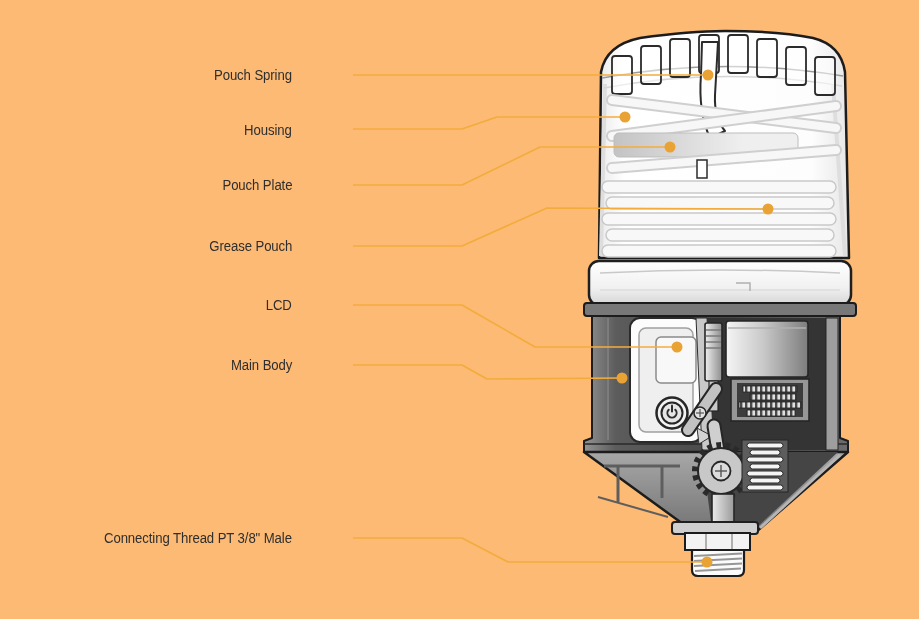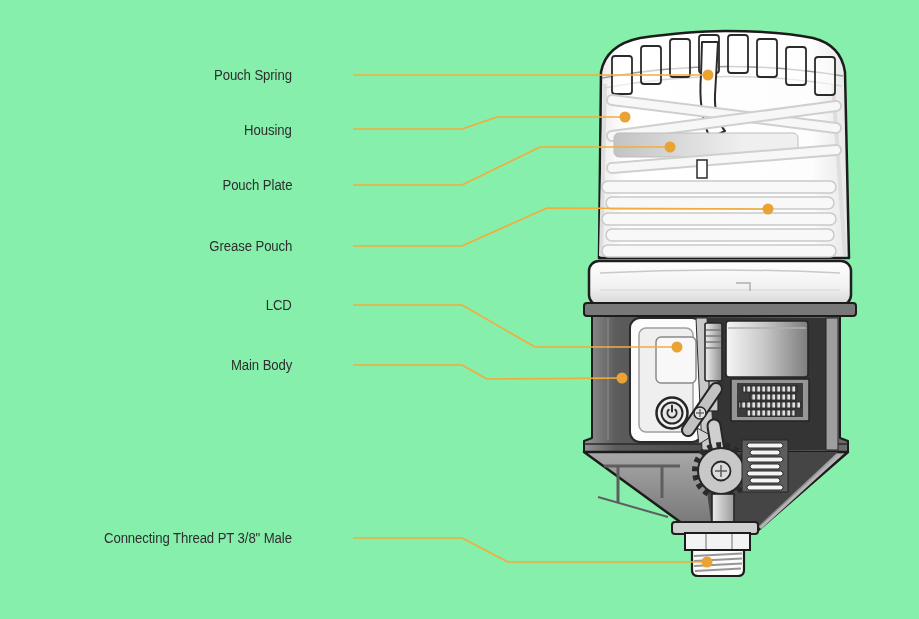--- a/index.html
+++ b/index.html
@@ -4,21 +4,21 @@
 <style>
   :root{
     --accent:#F3AC3C;
     --dot-color:#E9A234;
     --label-color:#2E2E2E;
   }
   html,body{margin:0;padding:0;background:#ffffff;}
   .stage{
     position:relative;
     width:919px;height:619px;
-    background:#86efac;
+    background:#fdba74;
     overflow:hidden;
     font-family:"Liberation Sans", sans-serif;
   }
   .stage svg{position:absolute;left:0;top:0;}
   .label{
     position:absolute;
     right:627px;
     white-space:nowrap;
     font-size:14px;
     line-height:18px;

